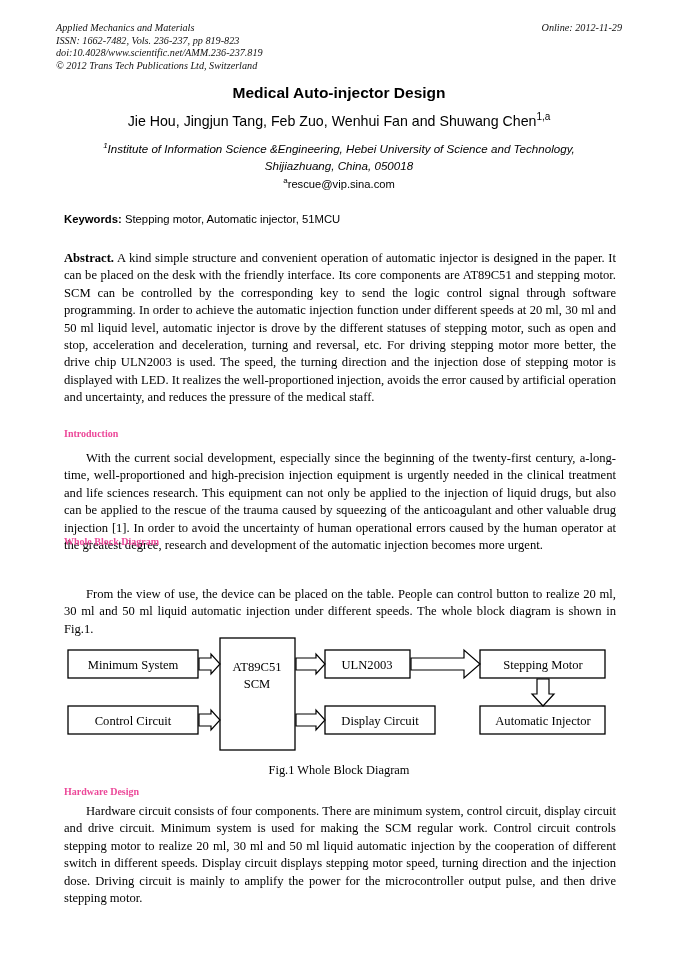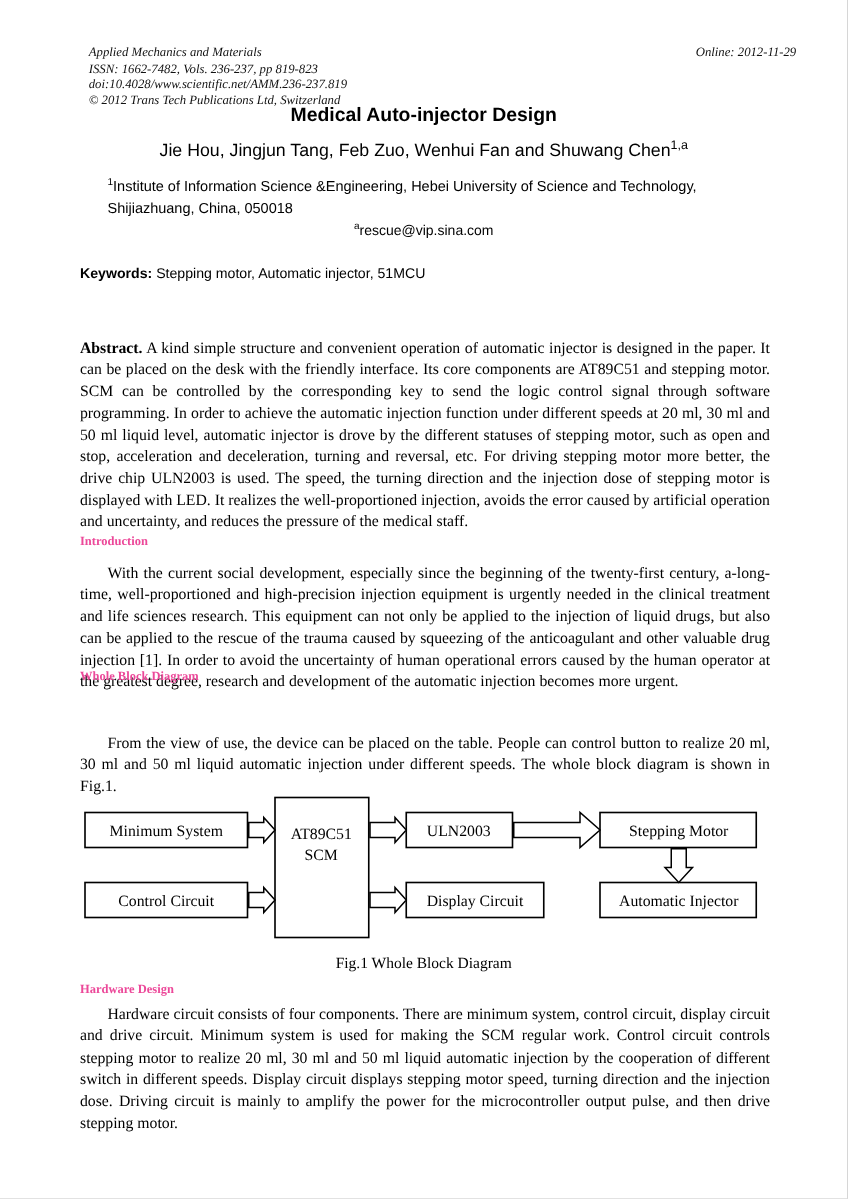--- a/index.html
+++ b/index.html
@@ -10,29 +10,28 @@
   .page {
     position: relative;
     width: 678px;
     height: 959px;
     background: #ffffff;
     overflow: hidden;
     box-sizing: border-box;
   }
   .journal-header {
     position: absolute;
-    left: 71px;
+    left: 56px;
     top: 22px;
     width: 566px;
     font-family: "Liberation Serif", "DejaVu Serif", serif;
     font-style: italic;
     font-size: 10.2px;
     line-height: 12.6px;
     color: #111;
-    margin-top: 15px;
   }
   .journal-header .hdr-row {
     position: relative;
     white-space: nowrap;
   }
   .journal-header .online {
     position: absolute;
     right: 0;
     top: 0;
     font-style: italic;
@@ -57,25 +56,26 @@
     font-family: "Liberation Sans", "DejaVu Sans", sans-serif;
     font-size: 14.2px;
     color: #000;
   }
   .authors sup { font-size: 10px; vertical-align: super; }
   .affiliation {
     position: absolute;
     left: 86px;
     top: 137px;
     width: 506px;
-    text-align: left;
+    text-align: center;
     font-family: "Liberation Sans", "DejaVu Sans", sans-serif;
     font-size: 11.6px;
     line-height: 17px;
     color: #000;
+    font-style: italic;
   }
   .affiliation sup { font-size: 8px; vertical-align: super; }
   .email {
     position: absolute;
     left: 0;
     top: 176px;
     width: 678px;
     text-align: center;
     font-family: "Liberation Sans", "DejaVu Sans", sans-serif;
     font-size: 11.2px;
@@ -95,21 +95,21 @@
   .body-block {
     position: absolute;
     left: 64px;
     width: 552px;
     font-family: "Liberation Serif", "DejaVu Serif", serif;
     font-size: 12.6px;
     line-height: 17.4px;
     text-align: justify;
     color: #000;
   }
-  .body-block.abstract { top: 250px; margin-top: 20px; }
+  .body-block.abstract { top: 250px; }
   .heading {
     position: absolute;
     left: 64px;
     width: 552px;
     font-family: "Liberation Serif", "DejaVu Serif", serif;
     font-weight: bold;
     font-size: 10px;
     color: #ec4899;
   }
   .heading.intro-h { top: 428px; }

